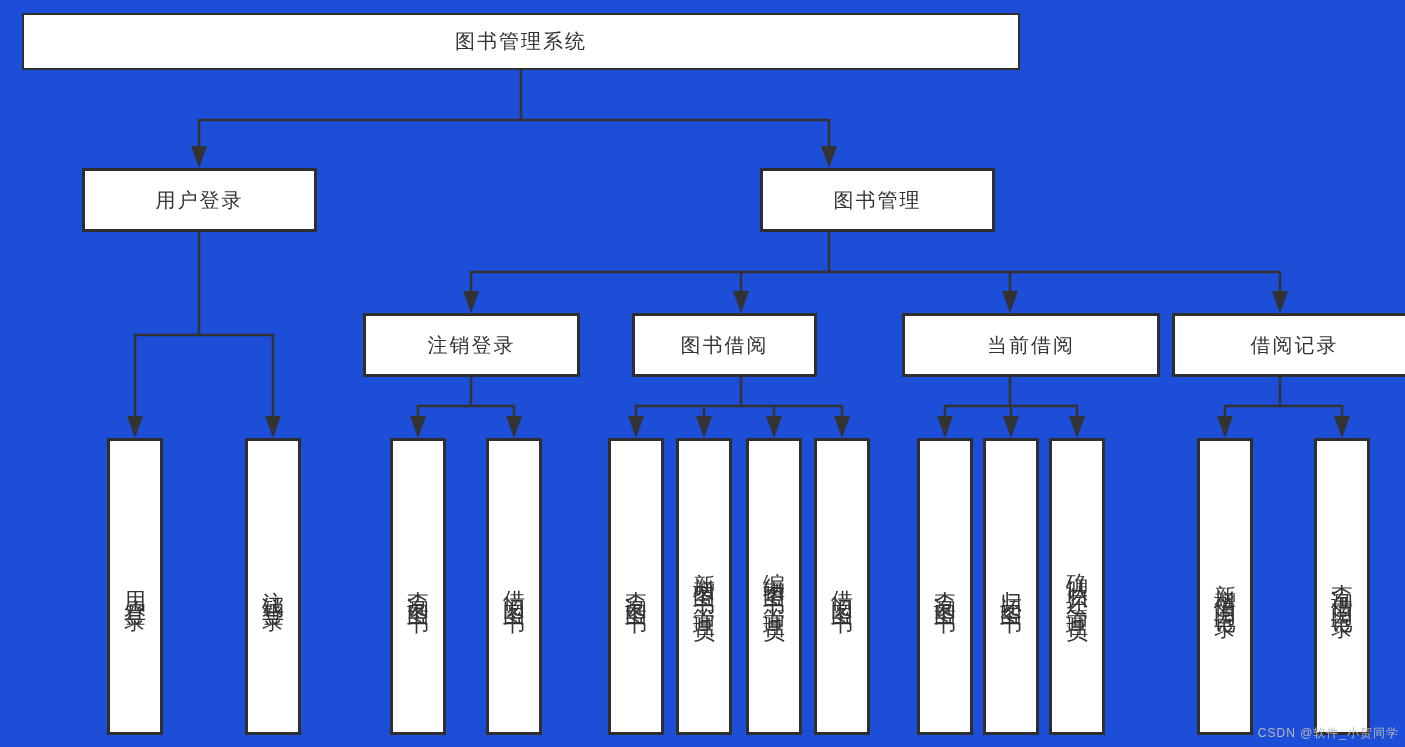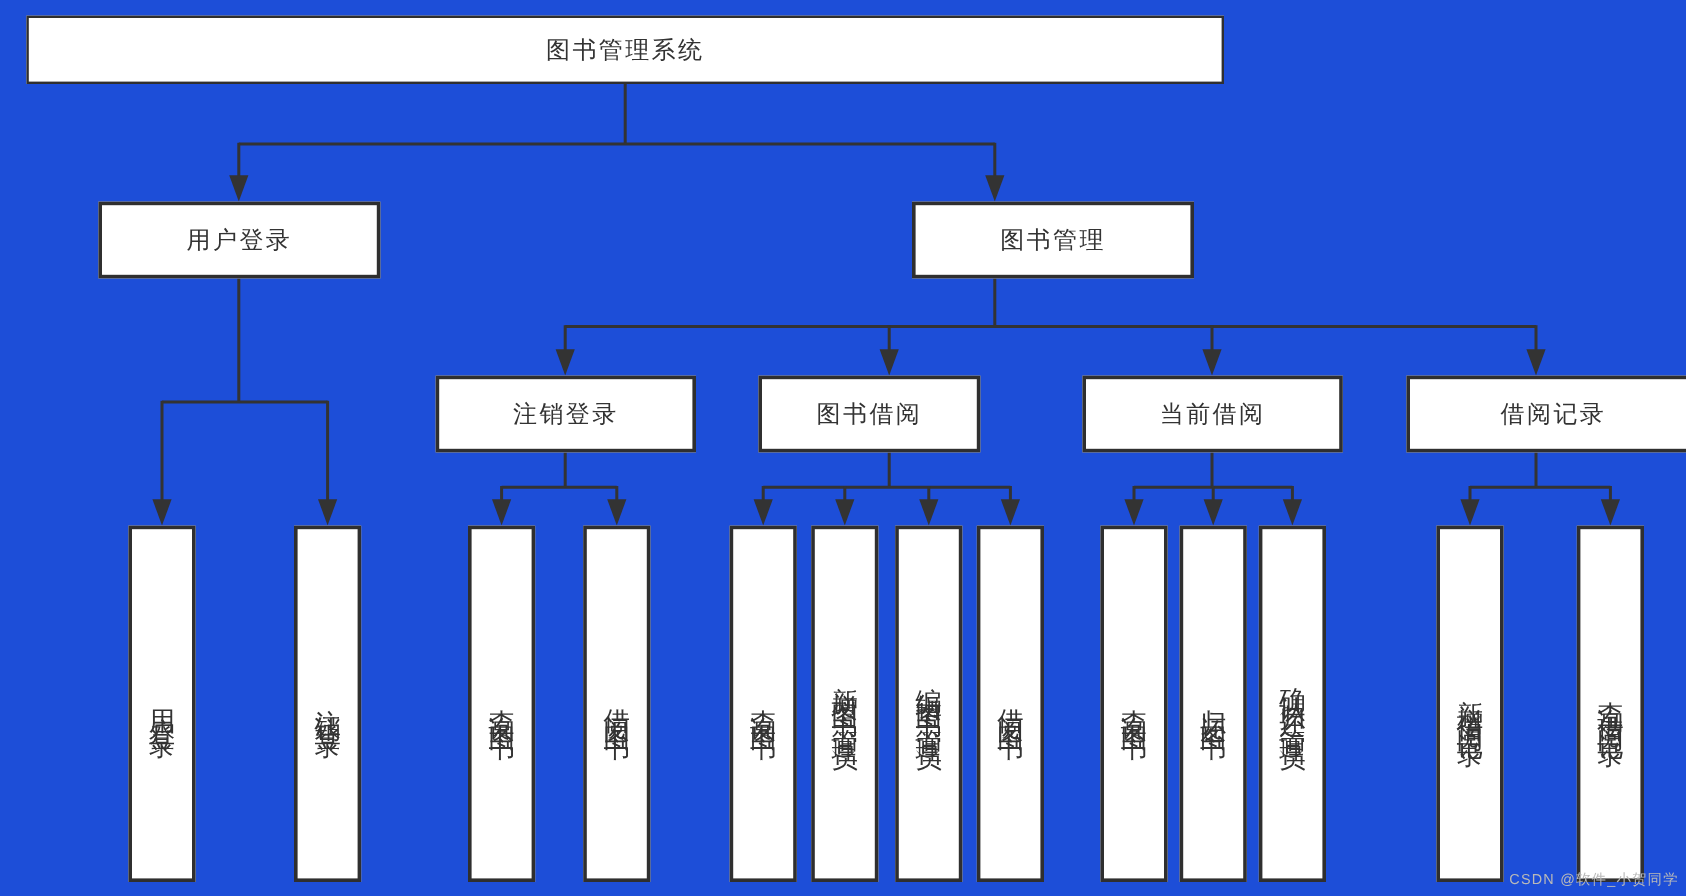--- a/index.html
+++ b/index.html
@@ -117,21 +117,21 @@
   <div class="node h" style="left:712px; top:168px; width:235px; height:64px;margin-left:48px;">
     <span>图书管理</span>
   </div>
 
   <div class="node h" style="left:363px; top:313px; width:217px; height:64px;">
     <span>注销登录</span>
   </div>
   <div class="node h" style="left:632px; top:313px; width:185px; height:64px;">
     <span>图书借阅</span>
   </div>
-  <div class="node h" style="left:902px; top:313px; width:217px; height:64px;">
+  <div class="node h" style="left:902px; top:313px; width:258px; height:64px;">
     <span>当前借阅</span>
   </div>
   <div class="node h" style="left:1172px; top:313px; width:245px; height:64px;">
     <span>借阅记录</span>
   </div>
 
   <div class="node v" style="left:107px; top:438px; width:56px; height:297px;">
     <span>用户登录</span>
   </div>
   <div class="node v" style="left:245px; top:438px; width:56px; height:297px;">

